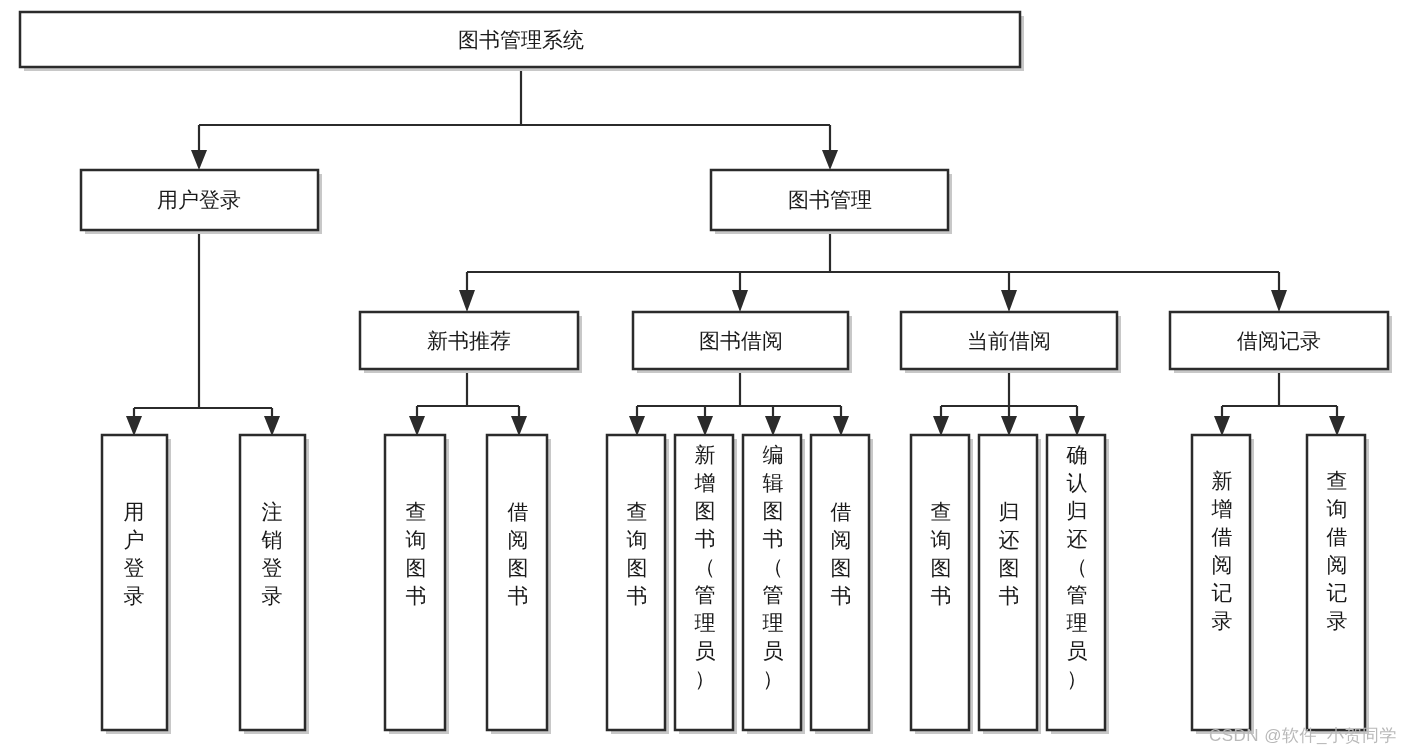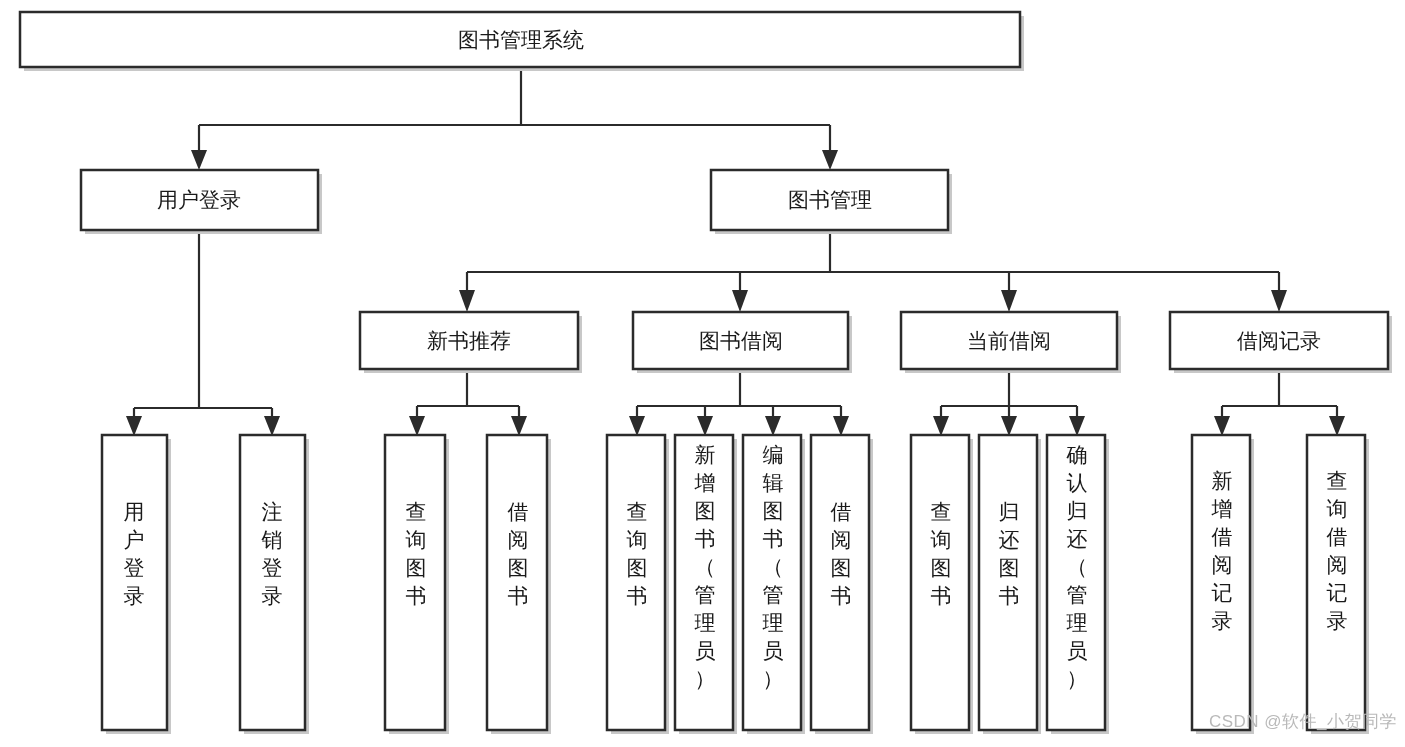--- a/index.html
+++ b/index.html
@@ -49,21 +49,21 @@
   }
   .node-label-v {
     font-family: "Liberation Sans", sans-serif;
     font-size: 21px;
     fill: #1a1a1a;
     text-anchor: middle;
   }
   .watermark {
     position: absolute;
     right: 8px;
-    bottom: 14px;
+    bottom: 0;
     font-family: "Liberation Sans", sans-serif;
     font-size: 17px;
     color: #b9b9b9;
     letter-spacing: 0.5px;
     white-space: nowrap;
     user-select: none;
   }
 </style>
 </head>
 <body>

